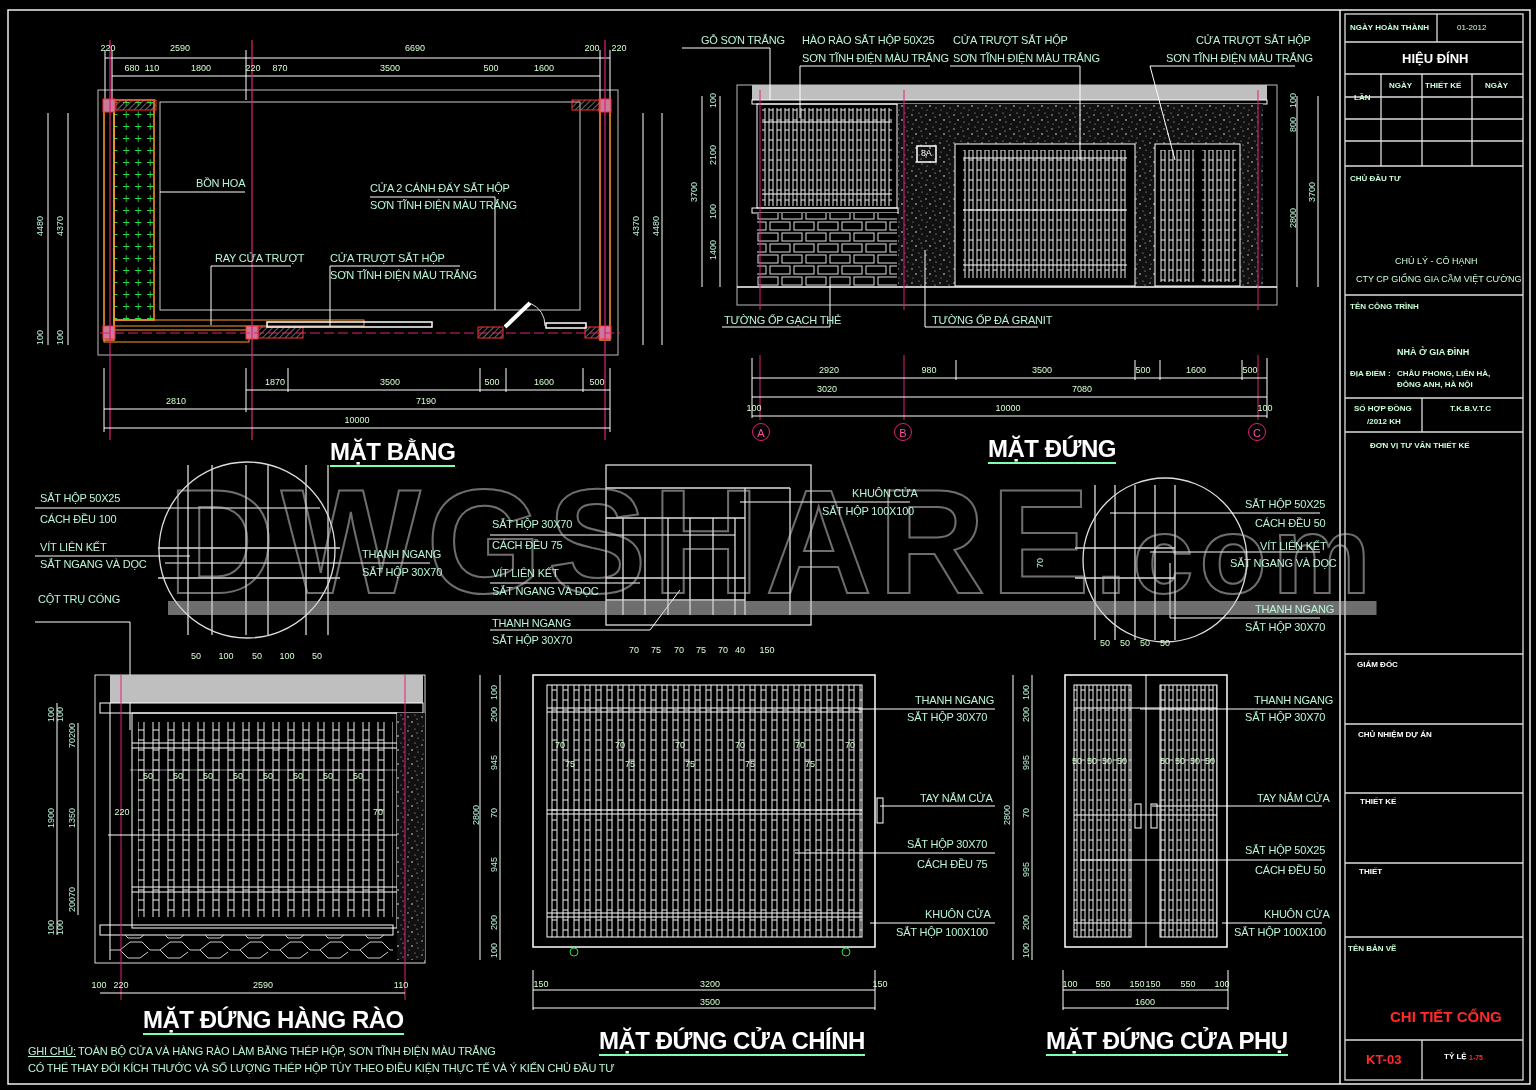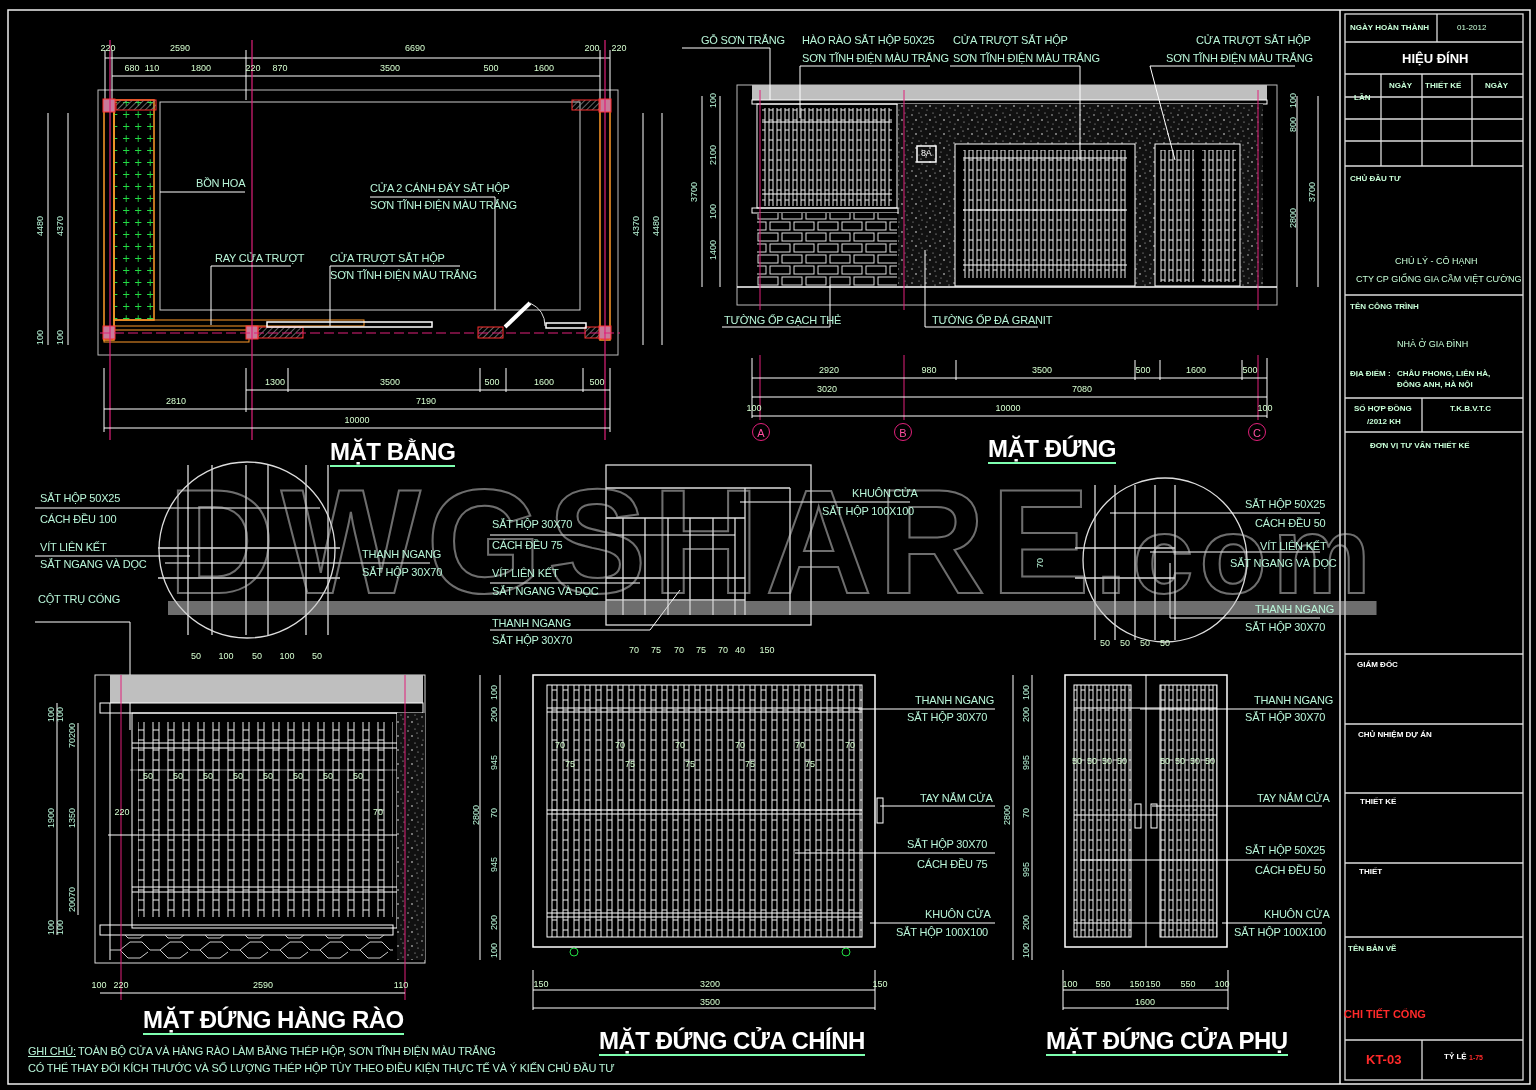--- a/index.html
+++ b/index.html
@@ -345,21 +345,21 @@
   <span class="dim" style="left:491px;top:64px">500</span>
   <span class="dim" style="left:544px;top:64px">1600</span>
 
   <span class="lbl" style="left:196px;top:178px">BỒN HOA</span>
   <span class="lbl" style="left:370px;top:183px">CỬA 2 CÁNH ĐẨY SẮT HỘP</span>
   <span class="lbl" style="left:370px;top:200px">SƠN TĨNH ĐIỆN MÀU TRẮNG</span>
   <span class="lbl" style="left:215px;top:253px">RAY CỬA TRƯỢT</span>
   <span class="lbl" style="left:330px;top:253px">CỬA TRƯỢT SẮT HỘP</span>
   <span class="lbl" style="left:330px;top:270px">SƠN TĨNH ĐIỆN MÀU TRẮNG</span>
 
-  <span class="dim" style="left:275px;top:378px">1300</span>
+  <span class="dim" style="left:275px;top:378px">1870</span>
   <span class="dim" style="left:390px;top:378px">3500</span>
   <span class="dim" style="left:492px;top:378px">500</span>
   <span class="dim" style="left:544px;top:378px">1600</span>
   <span class="dim" style="left:597px;top:378px">500</span>
   <span class="dim" style="left:176px;top:397px">2810</span>
   <span class="dim" style="left:426px;top:397px">7190</span>
   <span class="dim" style="left:357px;top:416px">10000</span>
 
   <span class="vdim" style="left:36px;top:236px">4480</span>
   <span class="vdim" style="left:56px;top:236px">4370</span>
@@ -566,30 +566,30 @@
   <span class="tbtext" style="left:1457px;top:24px;font-weight:normal">01-2012</span>
   <span class="tbtext" style="left:1402px;top:52px;font-size:13px;color:#fff">HIỆU ĐÍNH</span>
   <span class="tbtext" style="left:1354px;top:94px">LẦN</span>
   <span class="tbtext" style="left:1389px;top:82px">NGÀY</span>
   <span class="tbtext" style="left:1425px;top:82px">THIẾT KẾ</span>
   <span class="tbtext" style="left:1485px;top:82px">NGÀY</span>
   <span class="tbtext" style="left:1350px;top:175px">CHỦ ĐẦU TƯ</span>
   <span class="tbtext" style="left:1395px;top:257px;font-size:9px;font-weight:normal">CHÚ LÝ - CÔ HẠNH</span>
   <span class="tbtext" style="left:1356px;top:275px;font-size:9px;font-weight:normal">CTY CP GIỐNG GIA CẦM VIỆT CƯỜNG</span>
   <span class="tbtext" style="left:1350px;top:303px">TÊN CÔNG TRÌNH</span>
-  <span class="tbtext" style="left:1397px;top:340px;font-size:9px;font-weight:normal">NHÀ Ở GIA ĐÌNH</span>
+  <span class="tbtext" style="left:1397px;top:348px;font-size:9px;font-weight:bold">NHÀ Ở GIA ĐÌNH</span>
   <span class="tbtext" style="left:1350px;top:370px">ĐỊA ĐIỂM :</span>
   <span class="tbtext" style="left:1397px;top:370px">CHÂU PHONG, LIÊN HÀ,</span>
   <span class="tbtext" style="left:1397px;top:381px">ĐÔNG ANH, HÀ NỘI</span>
   <span class="tbtext" style="left:1354px;top:405px">SỐ HỢP ĐỒNG</span>
   <span class="tbtext" style="left:1367px;top:418px">/2012 KH</span>
   <span class="tbtext" style="left:1450px;top:405px">T.K.B.V.T.C</span>
   <span class="tbtext" style="left:1370px;top:442px">ĐƠN VỊ TƯ VẤN THIẾT KẾ</span>
   <span class="tbtext" style="left:1357px;top:661px;color:#fff">GIÁM ĐỐC</span>
   <span class="tbtext" style="left:1358px;top:731px;color:#fff">CHỦ NHIỆM DỰ ÁN</span>
   <span class="tbtext" style="left:1360px;top:798px;color:#fff">THIẾT KẾ</span>
   <span class="tbtext" style="left:1359px;top:868px;color:#fff">THIẾT</span>
   <span class="tbtext" style="left:1348px;top:945px">TÊN BẢN VẼ</span>
-  <span class="tbtext red" style="left:1344px;top:1009px;font-size:11px">CHI TIẾT CỔNG</span>
+  <span class="tbtext red" style="left:1390px;top:1009px;font-size:15px">CHI TIẾT CỔNG</span>
   <span class="tbtext red" style="left:1366px;top:1053px;font-size:13px">KT-03</span>
   <span class="tbtext" style="left:1444px;top:1053px;color:#fff">TỶ LỆ</span>
   <span class="tbtext red" style="left:1469px;top:1054px;font-size:7px">1-75</span>
 </div>
 
 </body></html>

